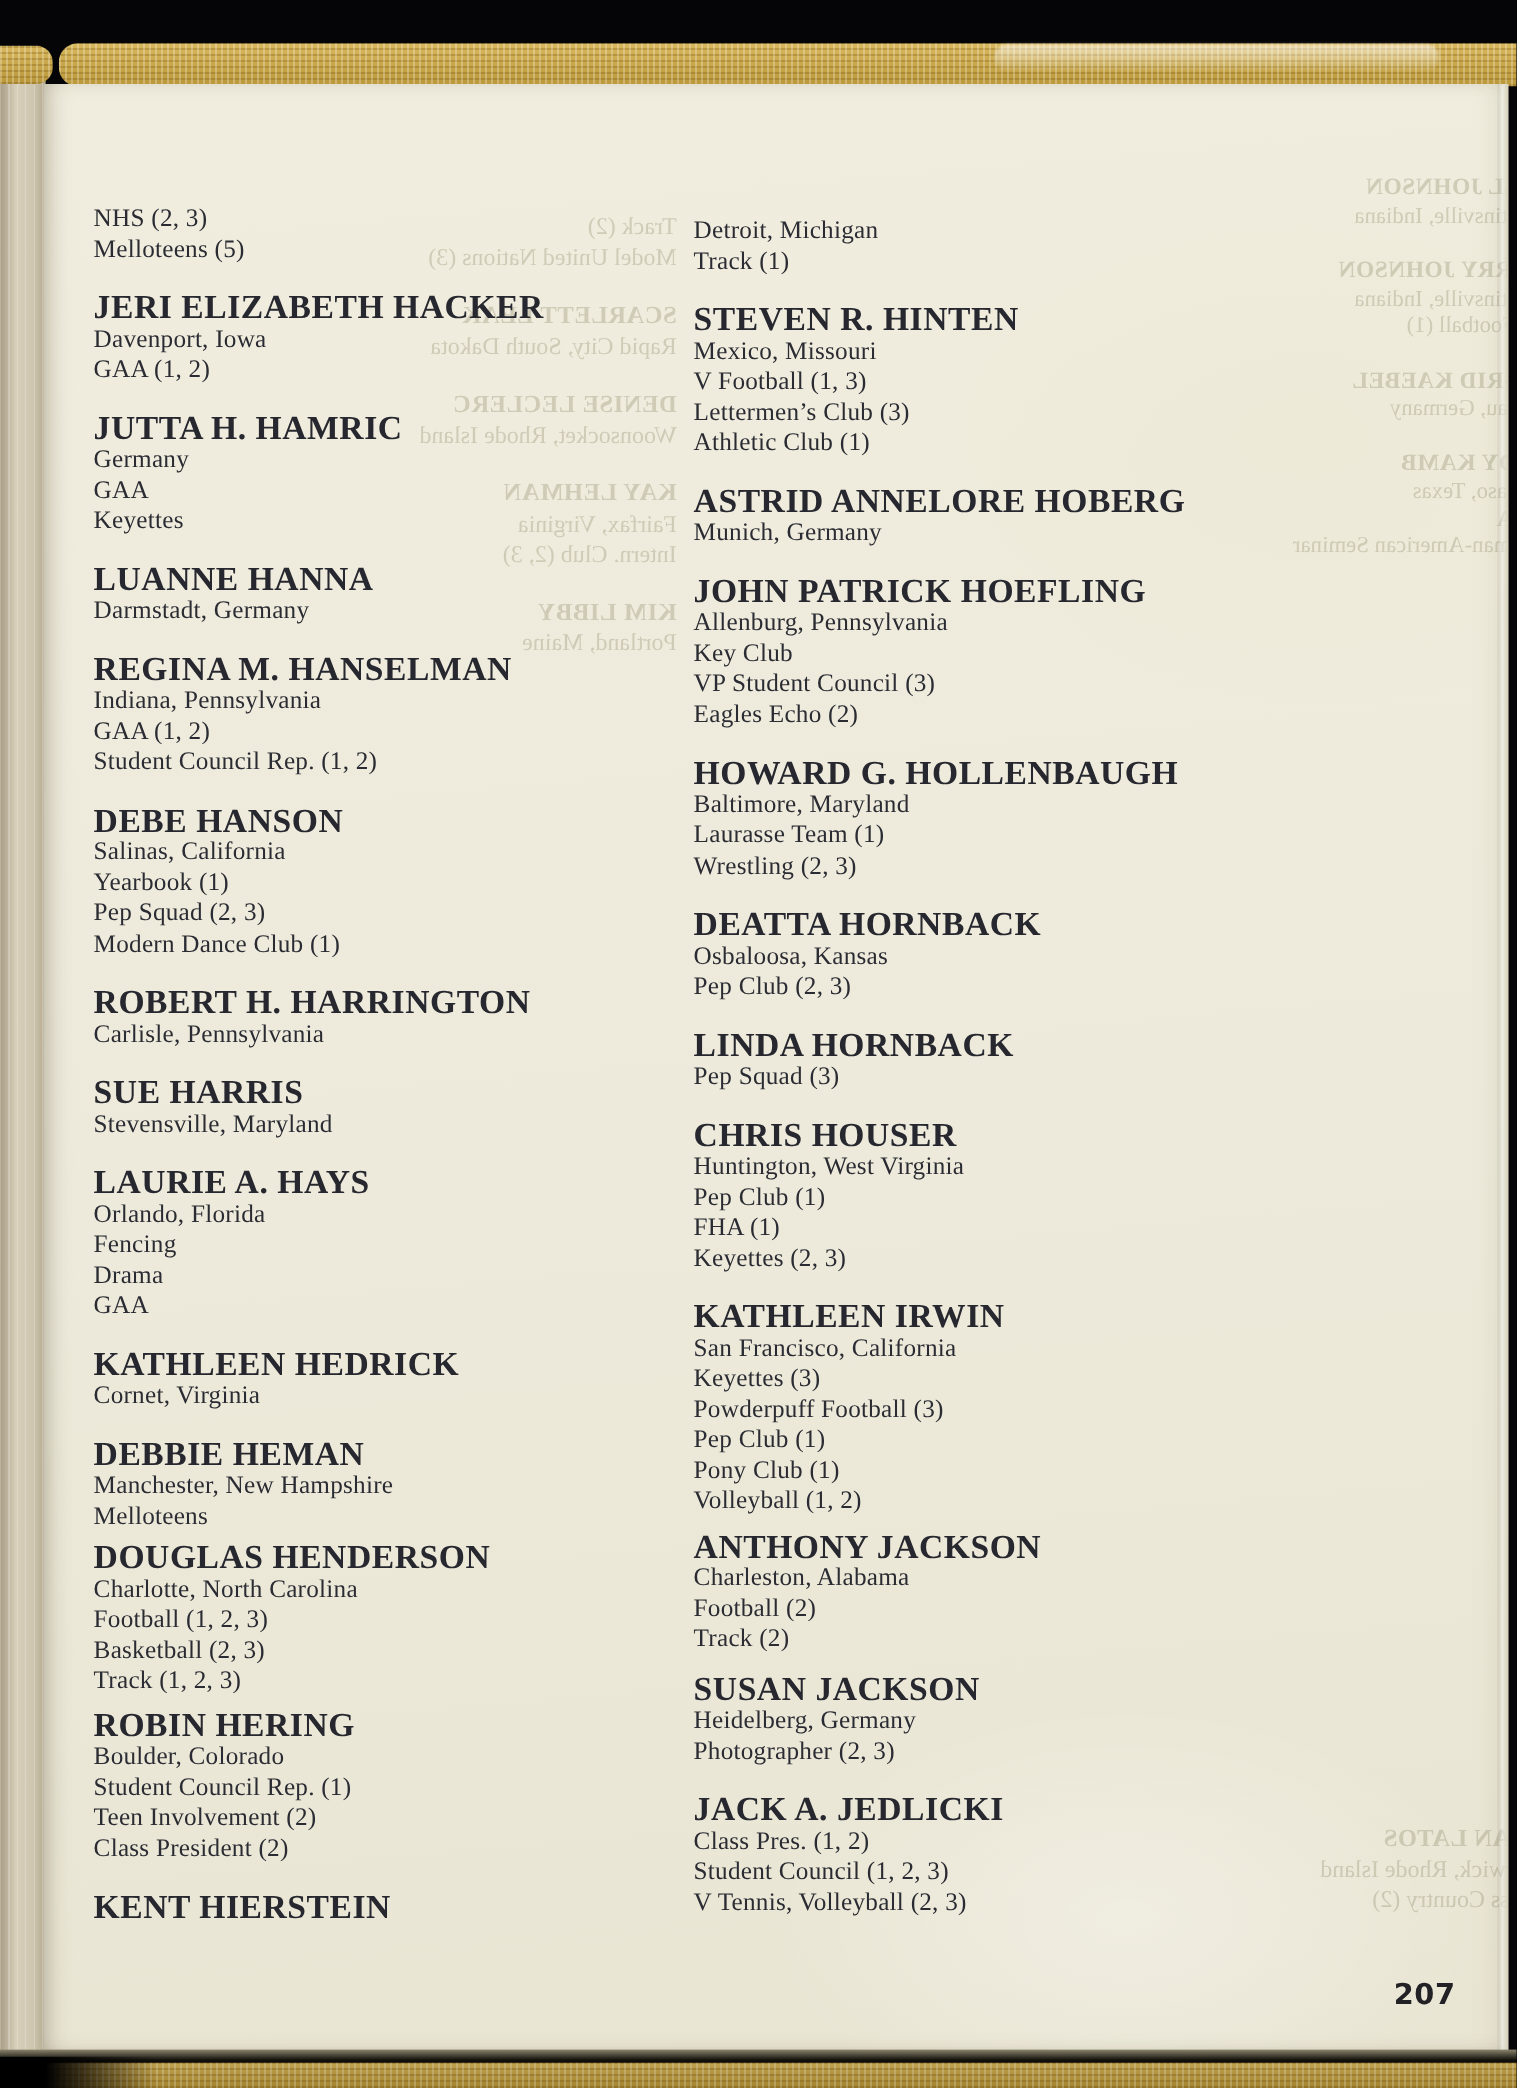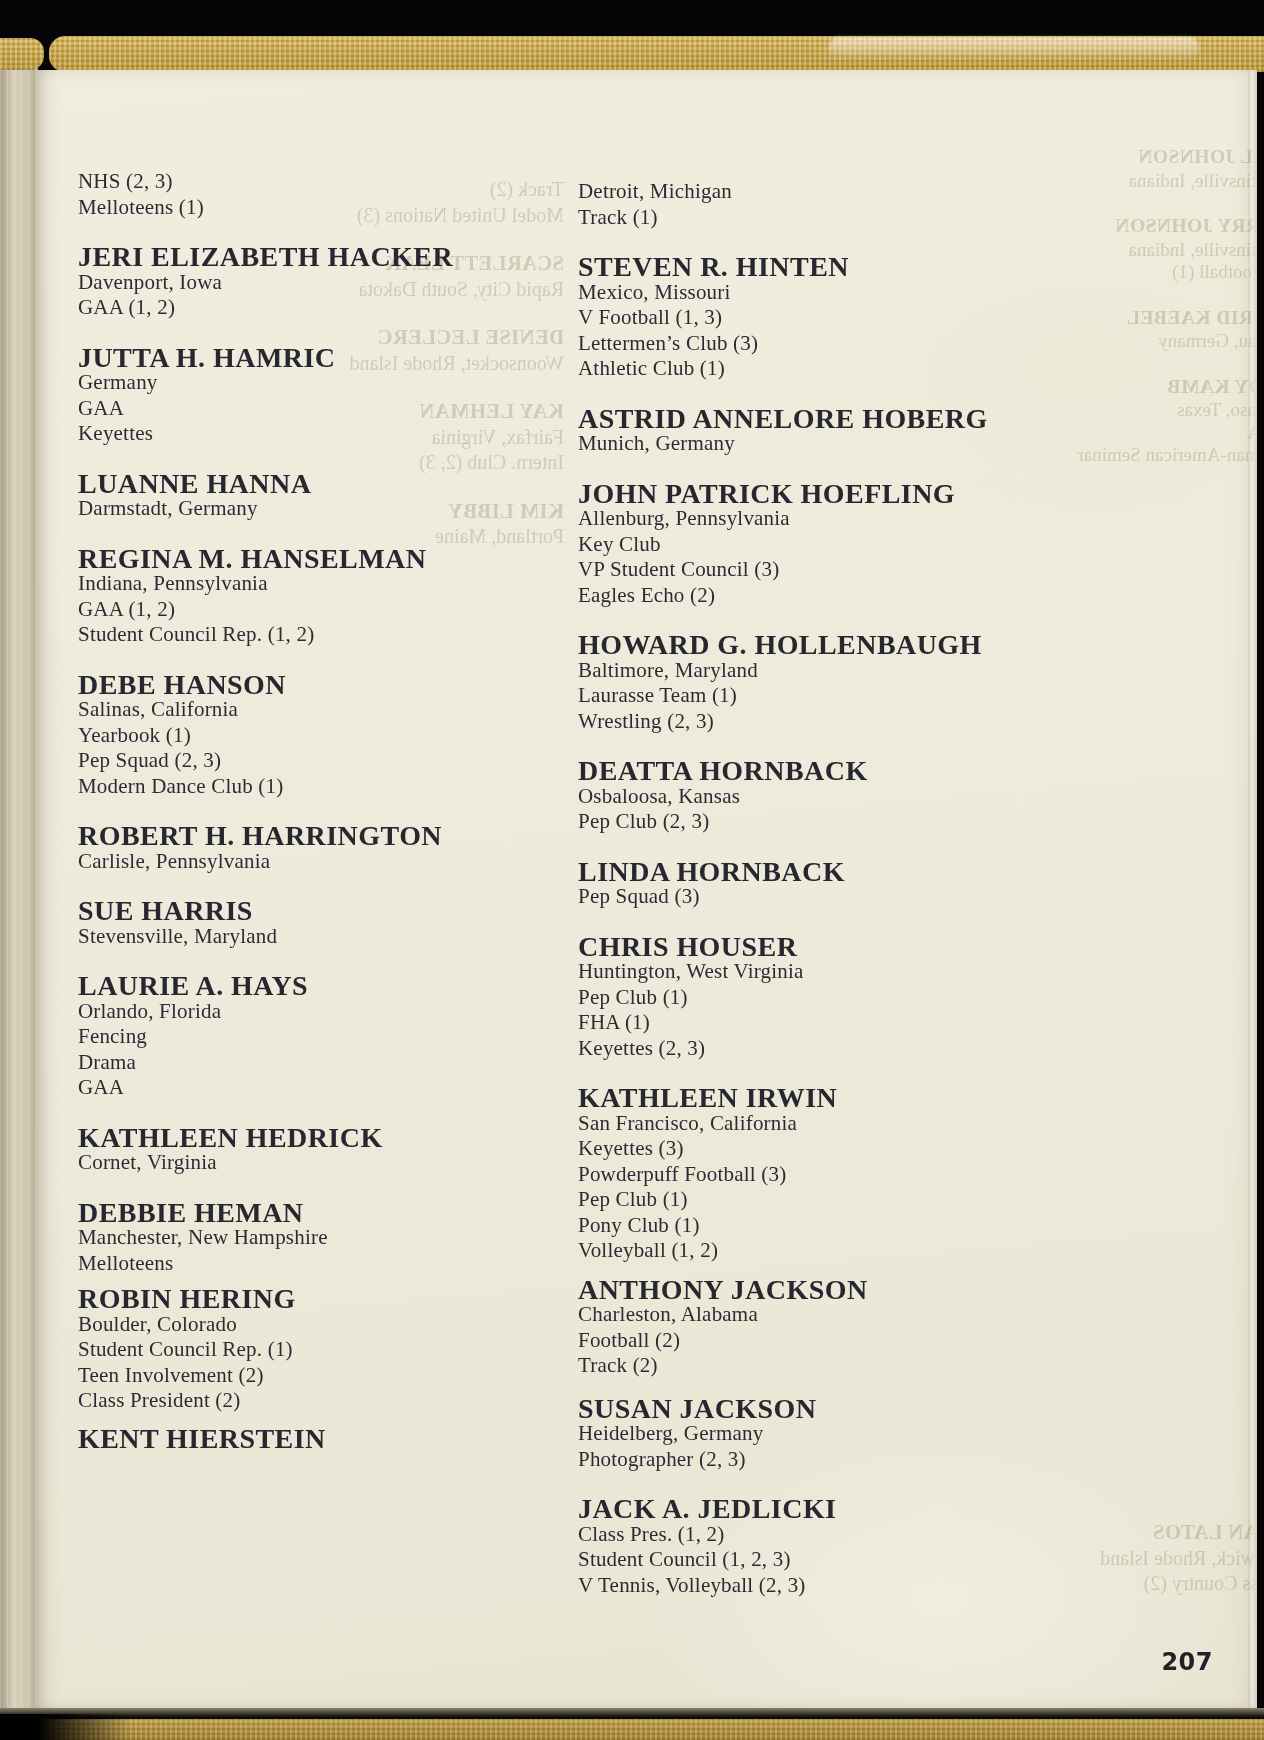--- a/index.html
+++ b/index.html
@@ -139,21 +139,21 @@
     <h3 class="entry-name">DEAN LATOS</h3>
   <p class="entry-line">Warwick, Rhode Island</p>
           <p class="entry-line">Cross Country (2)</p>
         </section>
       </div>
 
     <div class="col col-left">
         <section class="entry">
 
   <p class="entry-line">NHS (2, 3)</p>
-          <p class="entry-line">Melloteens (1)</p>
+          <p class="entry-line">Melloteens (5)</p>
         </section>
         <section class="entry">
     <h3 class="entry-name">JERI ELIZABETH HACKER</h3>
   <p class="entry-line">Davenport, Iowa</p>
           <p class="entry-line">GAA (1, 2)</p>
         </section>
         <section class="entry">
     <h3 class="entry-name">JUTTA H. HAMRIC</h3>
   <p class="entry-line">Germany</p>
           <p class="entry-line">GAA</p>
@@ -192,20 +192,27 @@
           <p class="entry-line">GAA</p>
         </section>
         <section class="entry">
     <h3 class="entry-name">KATHLEEN HEDRICK</h3>
   <p class="entry-line">Cornet, Virginia</p>
         </section>
         <section class="entry">
     <h3 class="entry-name">DEBBIE HEMAN</h3>
   <p class="entry-line">Manchester, New Hampshire</p>
           <p class="entry-line">Melloteens</p>
+        </section>
+        <section class="entry">
+    <h3 class="entry-name">DOUGLAS HENDERSON</h3>
+  <p class="entry-line">Charlotte, North Carolina</p>
+          <p class="entry-line">Football (1, 2, 3)</p>
+          <p class="entry-line">Basketball (2, 3)</p>
+          <p class="entry-line">Track (1, 2, 3)</p>
         </section>
         <section class="entry">
     <h3 class="entry-name">ROBIN HERING</h3>
   <p class="entry-line">Boulder, Colorado</p>
           <p class="entry-line">Student Council Rep. (1)</p>
           <p class="entry-line">Teen Involvement (2)</p>
           <p class="entry-line">Class President (2)</p>
         </section>
         <section class="entry">
     <h3 class="entry-name">KENT HIERSTEIN</h3>

